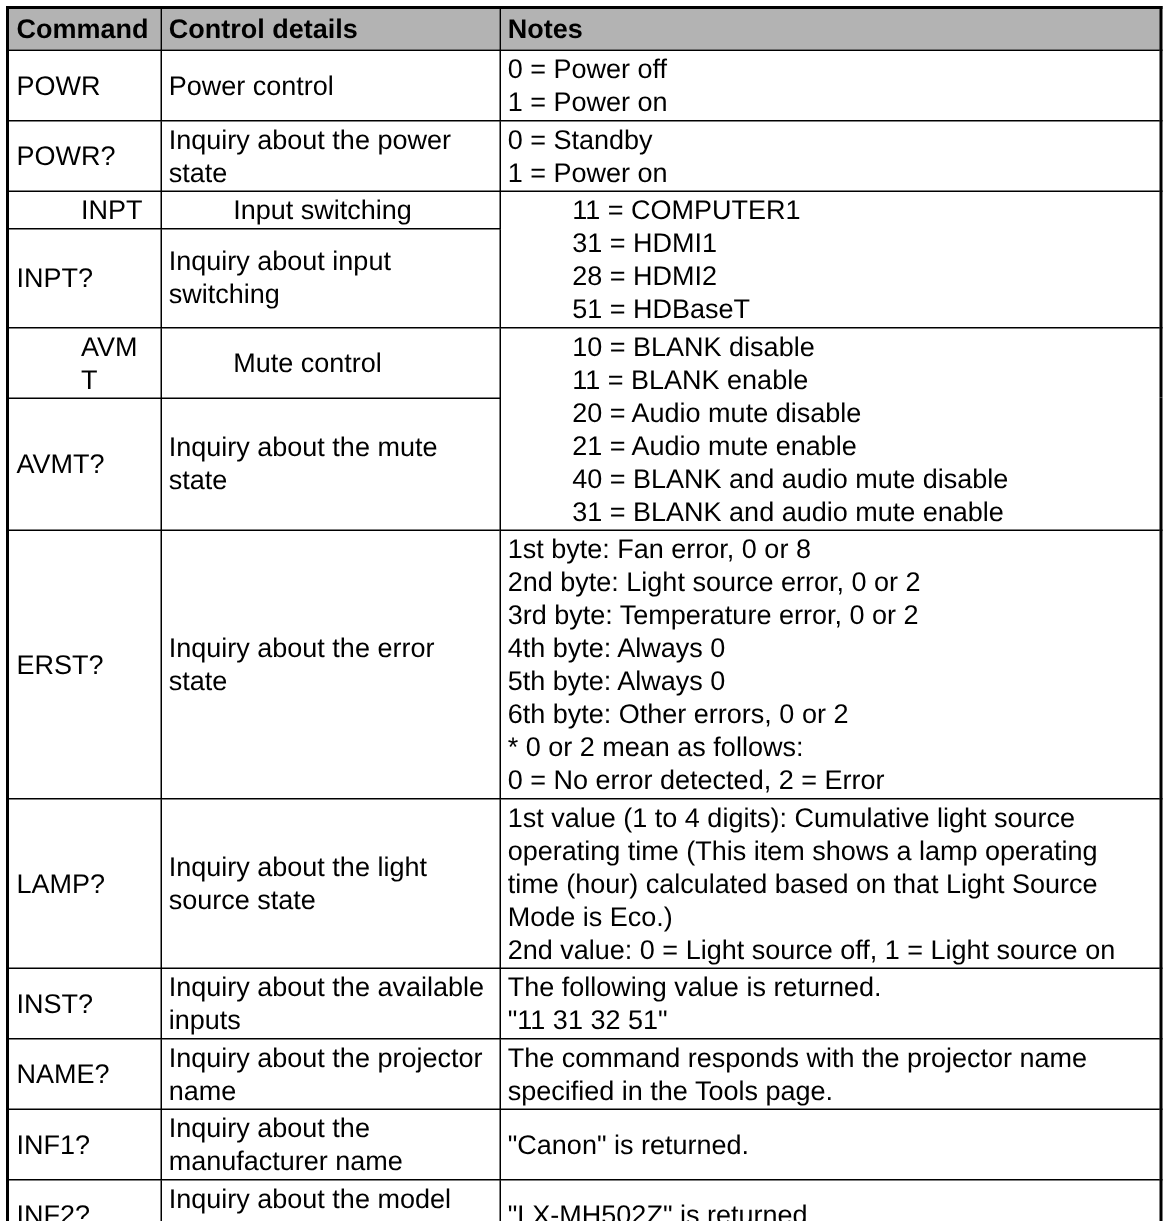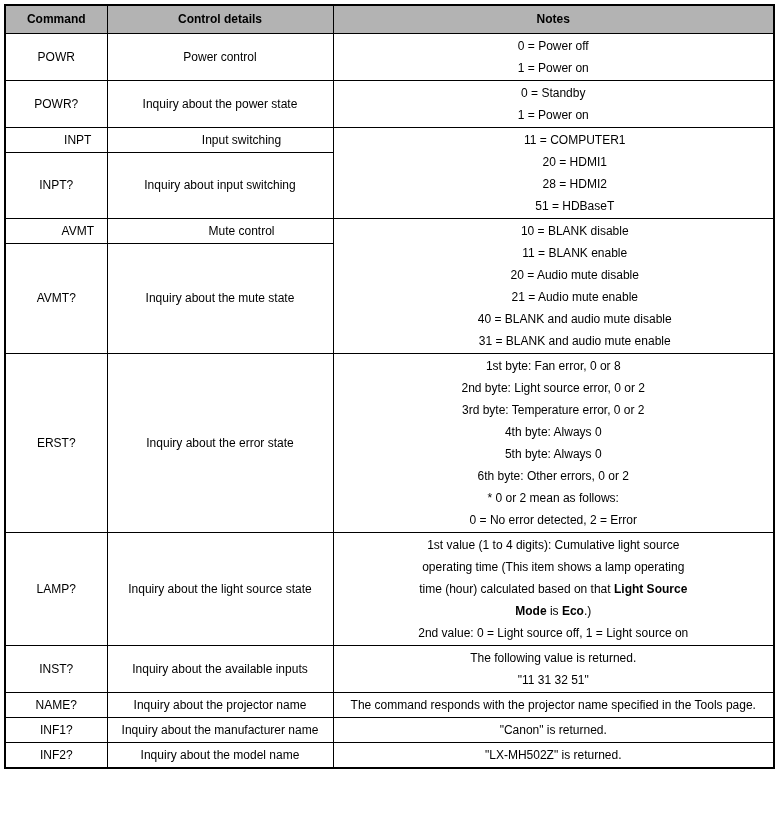--- a/index.html
+++ b/index.html
@@ -20,35 +20,35 @@
     margin:4px 0 0 4px;
     width:769px;
     border:2px solid var(--border);
   }
   col.c-command{width:102px;}
   col.c-control{width:226px;}
   col.c-notes{width:441px;}
   th,td{
     border:1px solid var(--border);
     padding:1px 5px;
-    font-size:12px;
+    font-size:18px;
     line-height:22px;
     vertical-align:middle;
-    text-align:center;
+    text-align:left;
     overflow:hidden;
     word-wrap:break-word;
   }
   th{
     background:var(--header-bg);
     font-weight:bold;
     height:28px;
   }
   td.notes-cell{vertical-align:middle;}
   td.merged-notes{vertical-align:middle;margin-left:20px;}
-  .rich b{font-weight:bold;}
+  .rich b{font-weight:normal;}
   tr.r-single td{height:24px;padding-left:48px;}
 </style>
 </head>
 <body>
 
 <table class="cmd-table">
   <colgroup>
     <col class="c-command">
     <col class="c-control">
     <col class="c-notes">
@@ -75,21 +75,21 @@
       <td class="notes-cell">
           <div>0 = Standby</div>
           <div>1 = Power on</div>
         </td>
     </tr>
     <tr class="r-single">
       <td class="command-cell">INPT</td>
       <td class="control-cell">Input switching</td>
       <td class="notes-cell merged-notes" rowspan="2">
           <div>11 = COMPUTER1</div>
-          <div>20 = HDMI1</div>
+          <div>31 = HDMI1</div>
           <div>28 = HDMI2</div>
           <div>51 = HDBaseT</div>
         </td>
     </tr>
     <tr>
       <td class="command-cell">INPT?</td>
       <td class="control-cell">Inquiry about input switching</td>
     </tr>
     <tr class="r-single">
       <td class="command-cell">AVMT</td>

